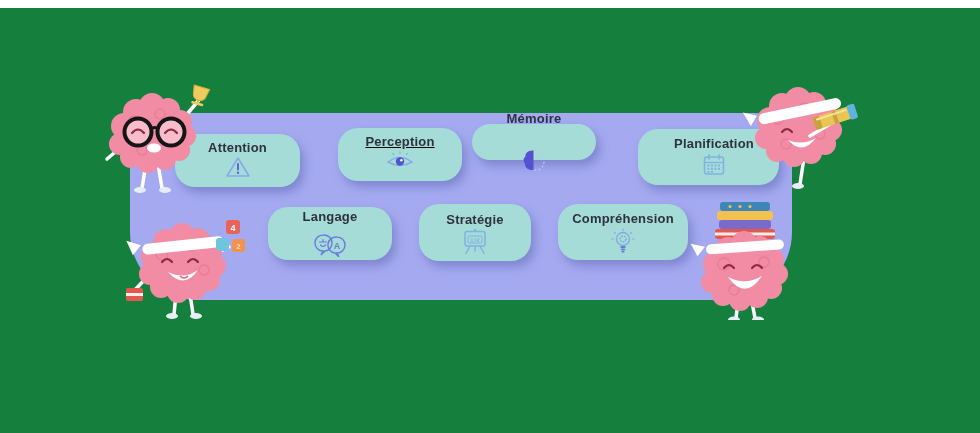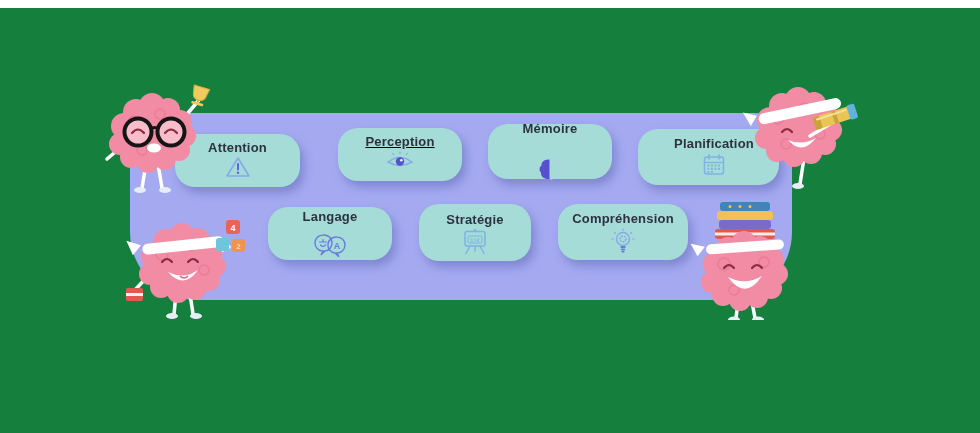--- a/index.html
+++ b/index.html
@@ -58,21 +58,21 @@
         <path d="M3 12 Q15 3 27 12 Q15 19 3 12 Z" fill="none" stroke="#87a9e6" stroke-width="1.5"></path>
         <line x1="9" y1="5" x2="7.5" y2="3" stroke="#87a9e6" stroke-width="1.2"></line>
         <line x1="15" y1="4" x2="15" y2="1.5" stroke="#87a9e6" stroke-width="1.2"></line>
         <line x1="21" y1="5" x2="22.5" y2="3" stroke="#87a9e6" stroke-width="1.2"></line>
         <circle cx="15" cy="11.5" r="4.2" fill="#4f55cc"></circle>
         <circle cx="16.4" cy="10.2" r="1.2" fill="#ffffff"></circle>
       </svg>
     </span>
   </div>
 
-  <div class="card" style="left:488px;top:116px;width:124px;height:55px;gap:22px;">
+  <div class="card" style="left:472px;top:116px;width:124px;height:36px;gap:22px;">
     <span class="card-label">Mémoire</span>
     <span class="card-icon">
       <svg width="26" height="23" viewBox="0 0 26 23">
         <path d="M12.5 1.5 C7 1 4 4.5 4.5 7.5 C2 9 2 13 4 14.5 C3.5 18.5 7.5 21.5 12.5 21 Z" fill="#584fd2"></path>
         <path d="M13.5 2 C19 1.5 22 5 21.5 8 C24 9.5 24 13 22 15 C22.5 18.5 18.5 21.5 13.5 21" fill="none" stroke="#b9c9ee" stroke-width="1.3" stroke-dasharray="2 2.2"></path>
       </svg>
     </span>
   </div>
 
   <div class="card" style="left:638px;top:121px;width:130px;height:56px;padding-left:11px;">

